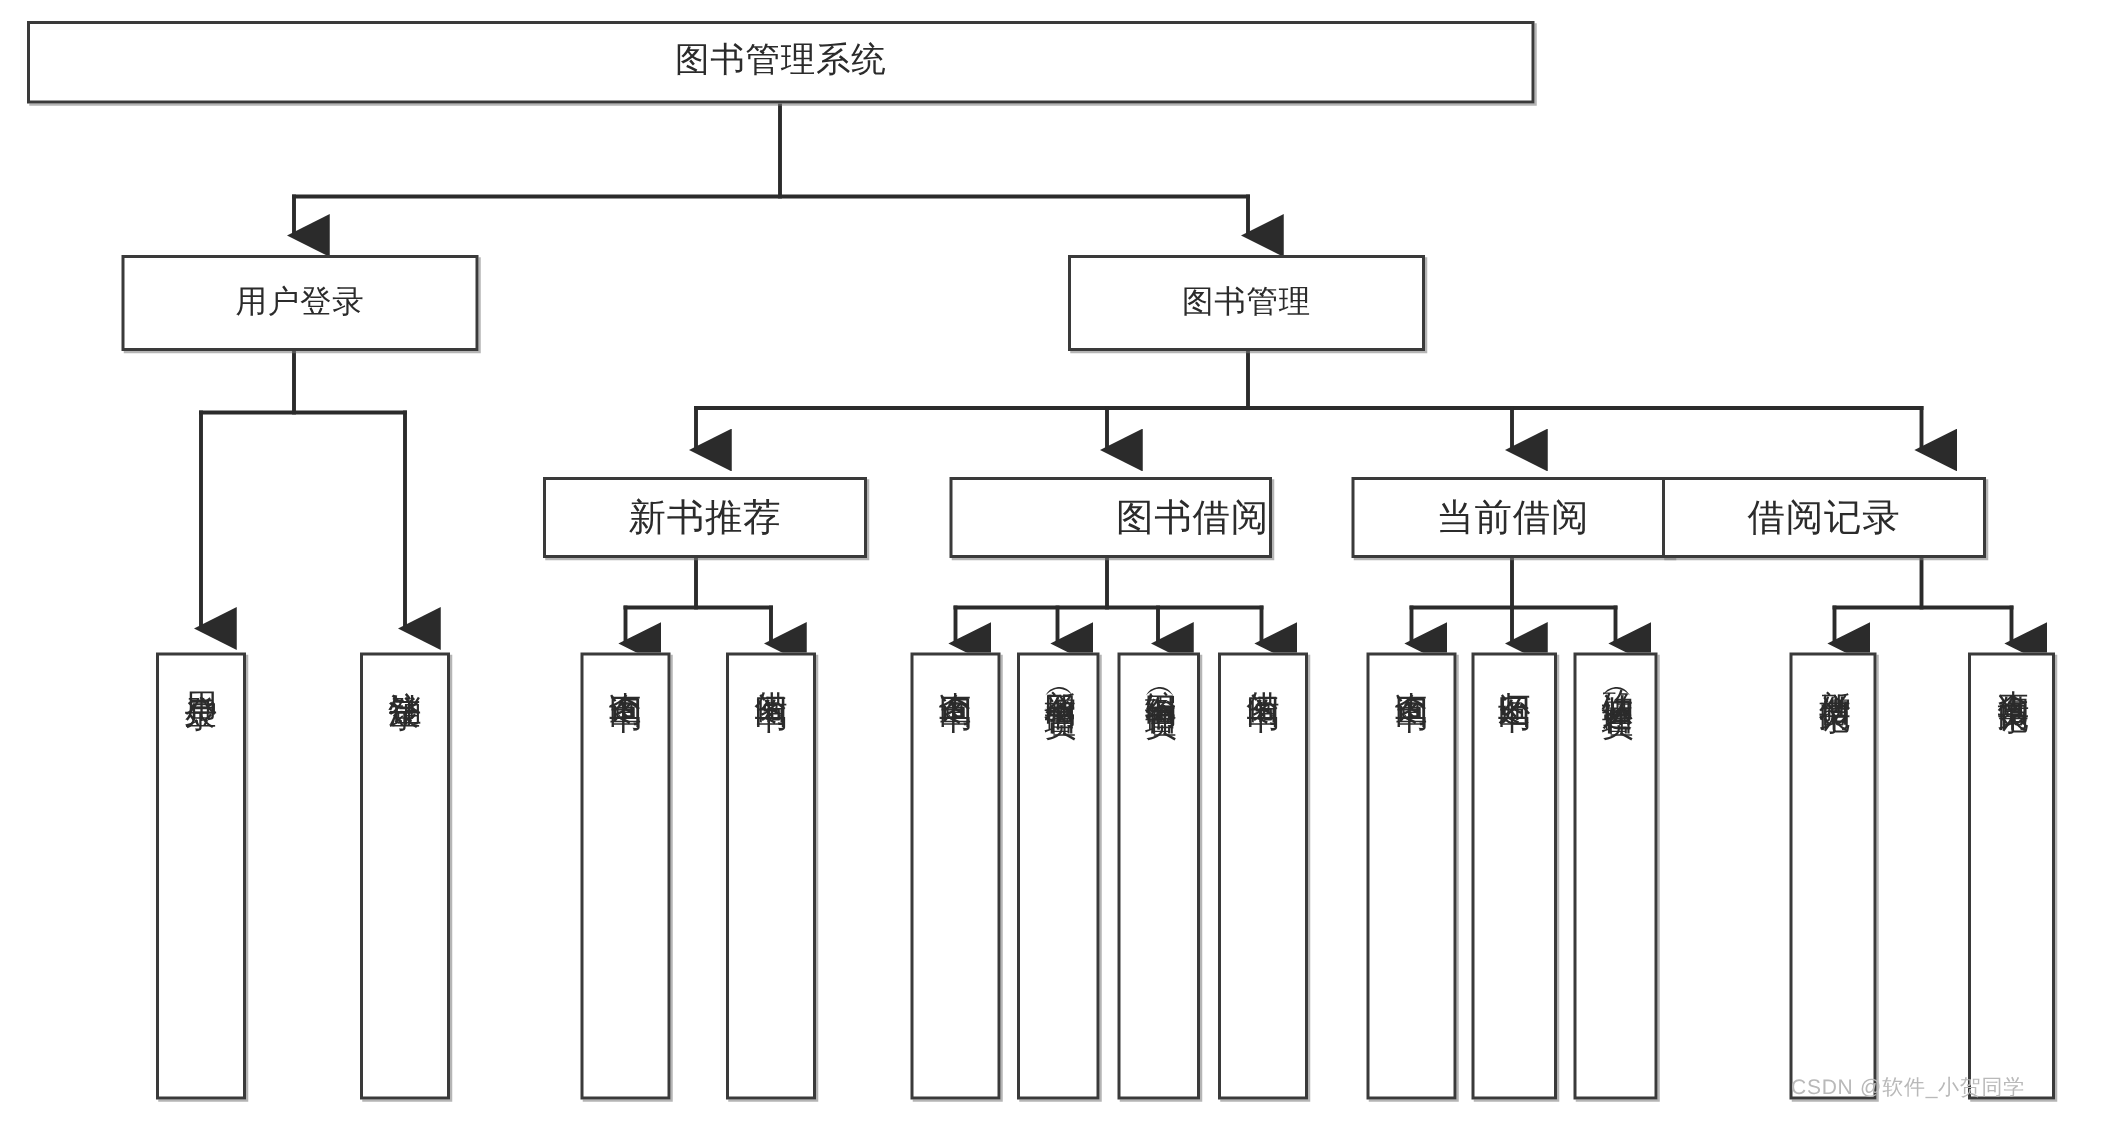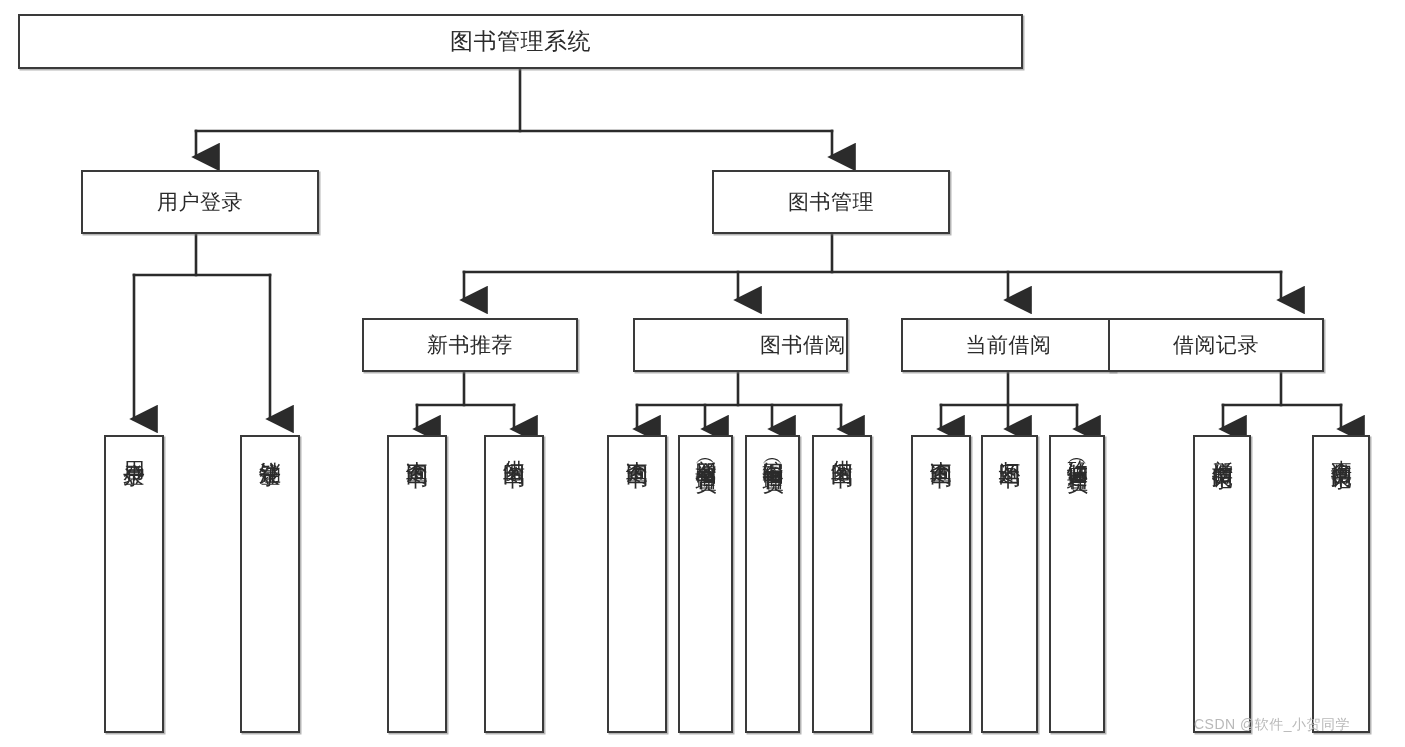--- a/index.html
+++ b/index.html
@@ -35,23 +35,23 @@
     justify-content: center;
     color: #2b2b2b;
     box-shadow: 1.5px 1.5px 0 rgba(120,120,120,0.55);
   }
   .node .lbl {
     display: block;
     text-align: center;
     line-height: 1.12;
     letter-spacing: 0.5px;
   }
-  .level-root .lbl { font-size: 23px; }
+  .level-root .lbl { font-size: 23px; font-family: Liberation Mono, monospace; }
   .level-2 .lbl { font-size: 21px; }
-  .level-3 .lbl { font-size: 21px; }
+  .level-3 .lbl { font-size: 25px; }
   .leaf {
     align-items: flex-start;
     padding-top: 6px;
   }
   .leaf .lbl {
     writing-mode: vertical-rl;
     text-orientation: upright;
     font-size: 22px;
     line-height: 1.18;
     letter-spacing: 2px;

